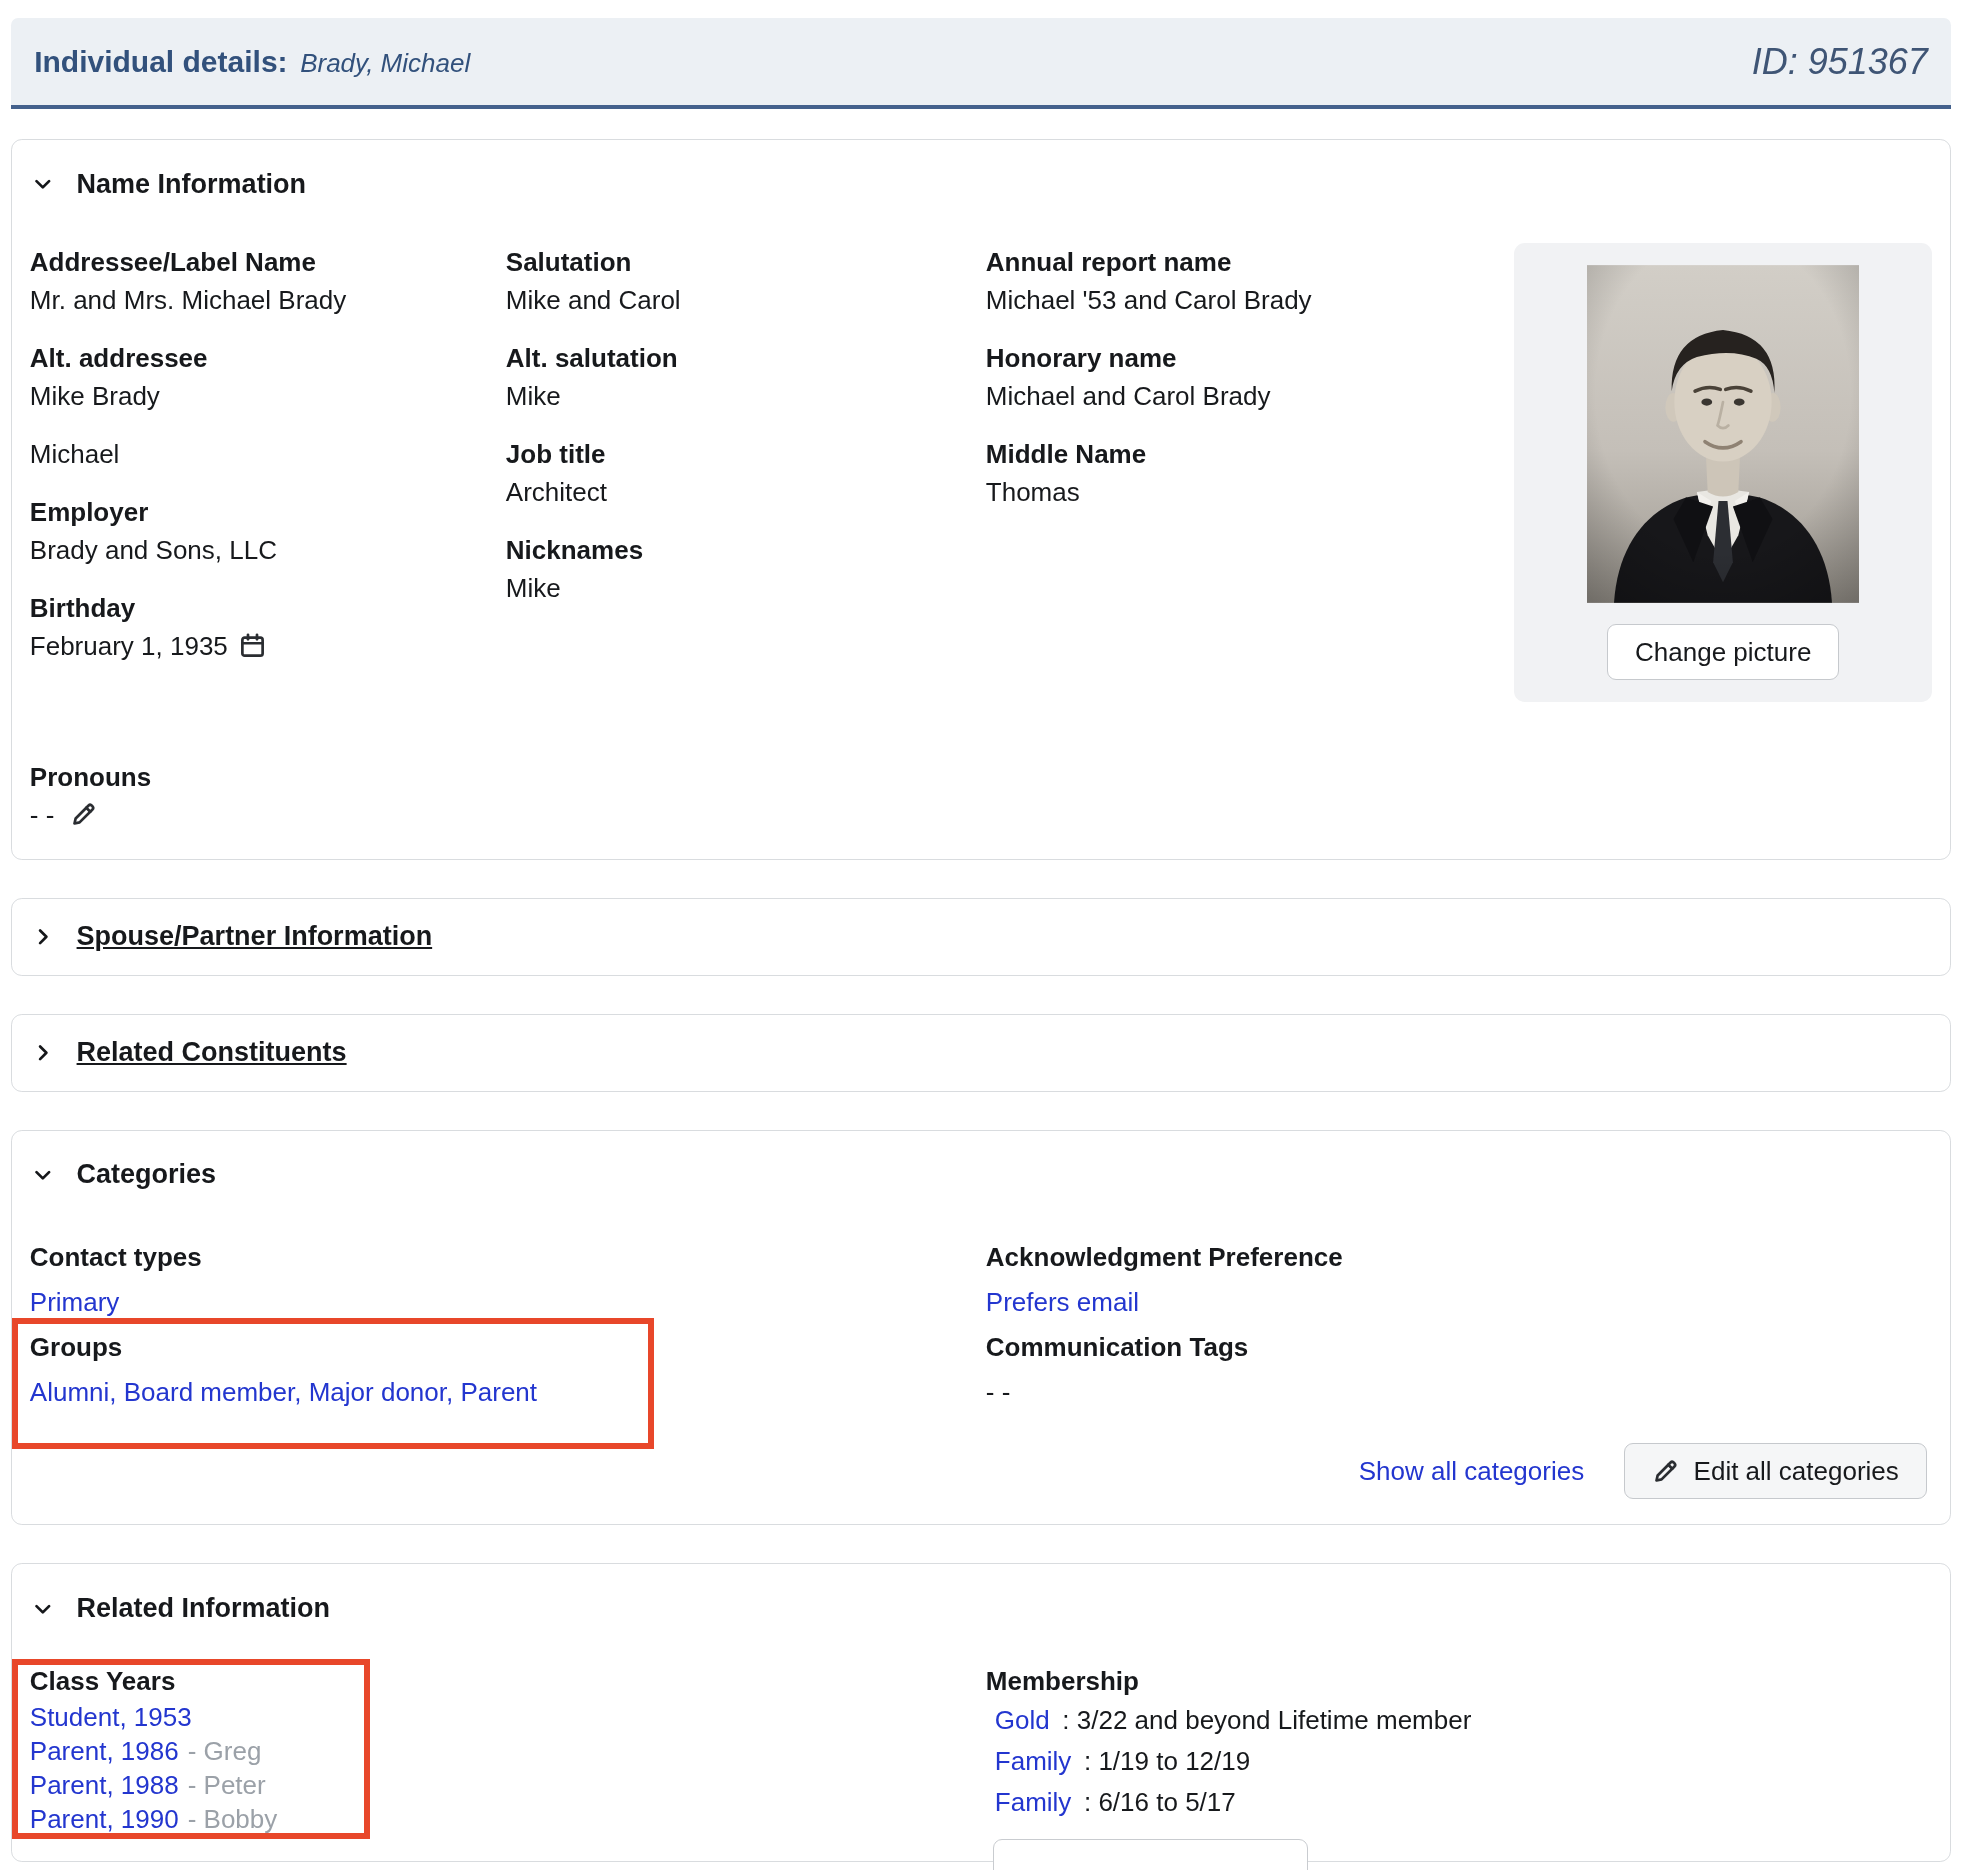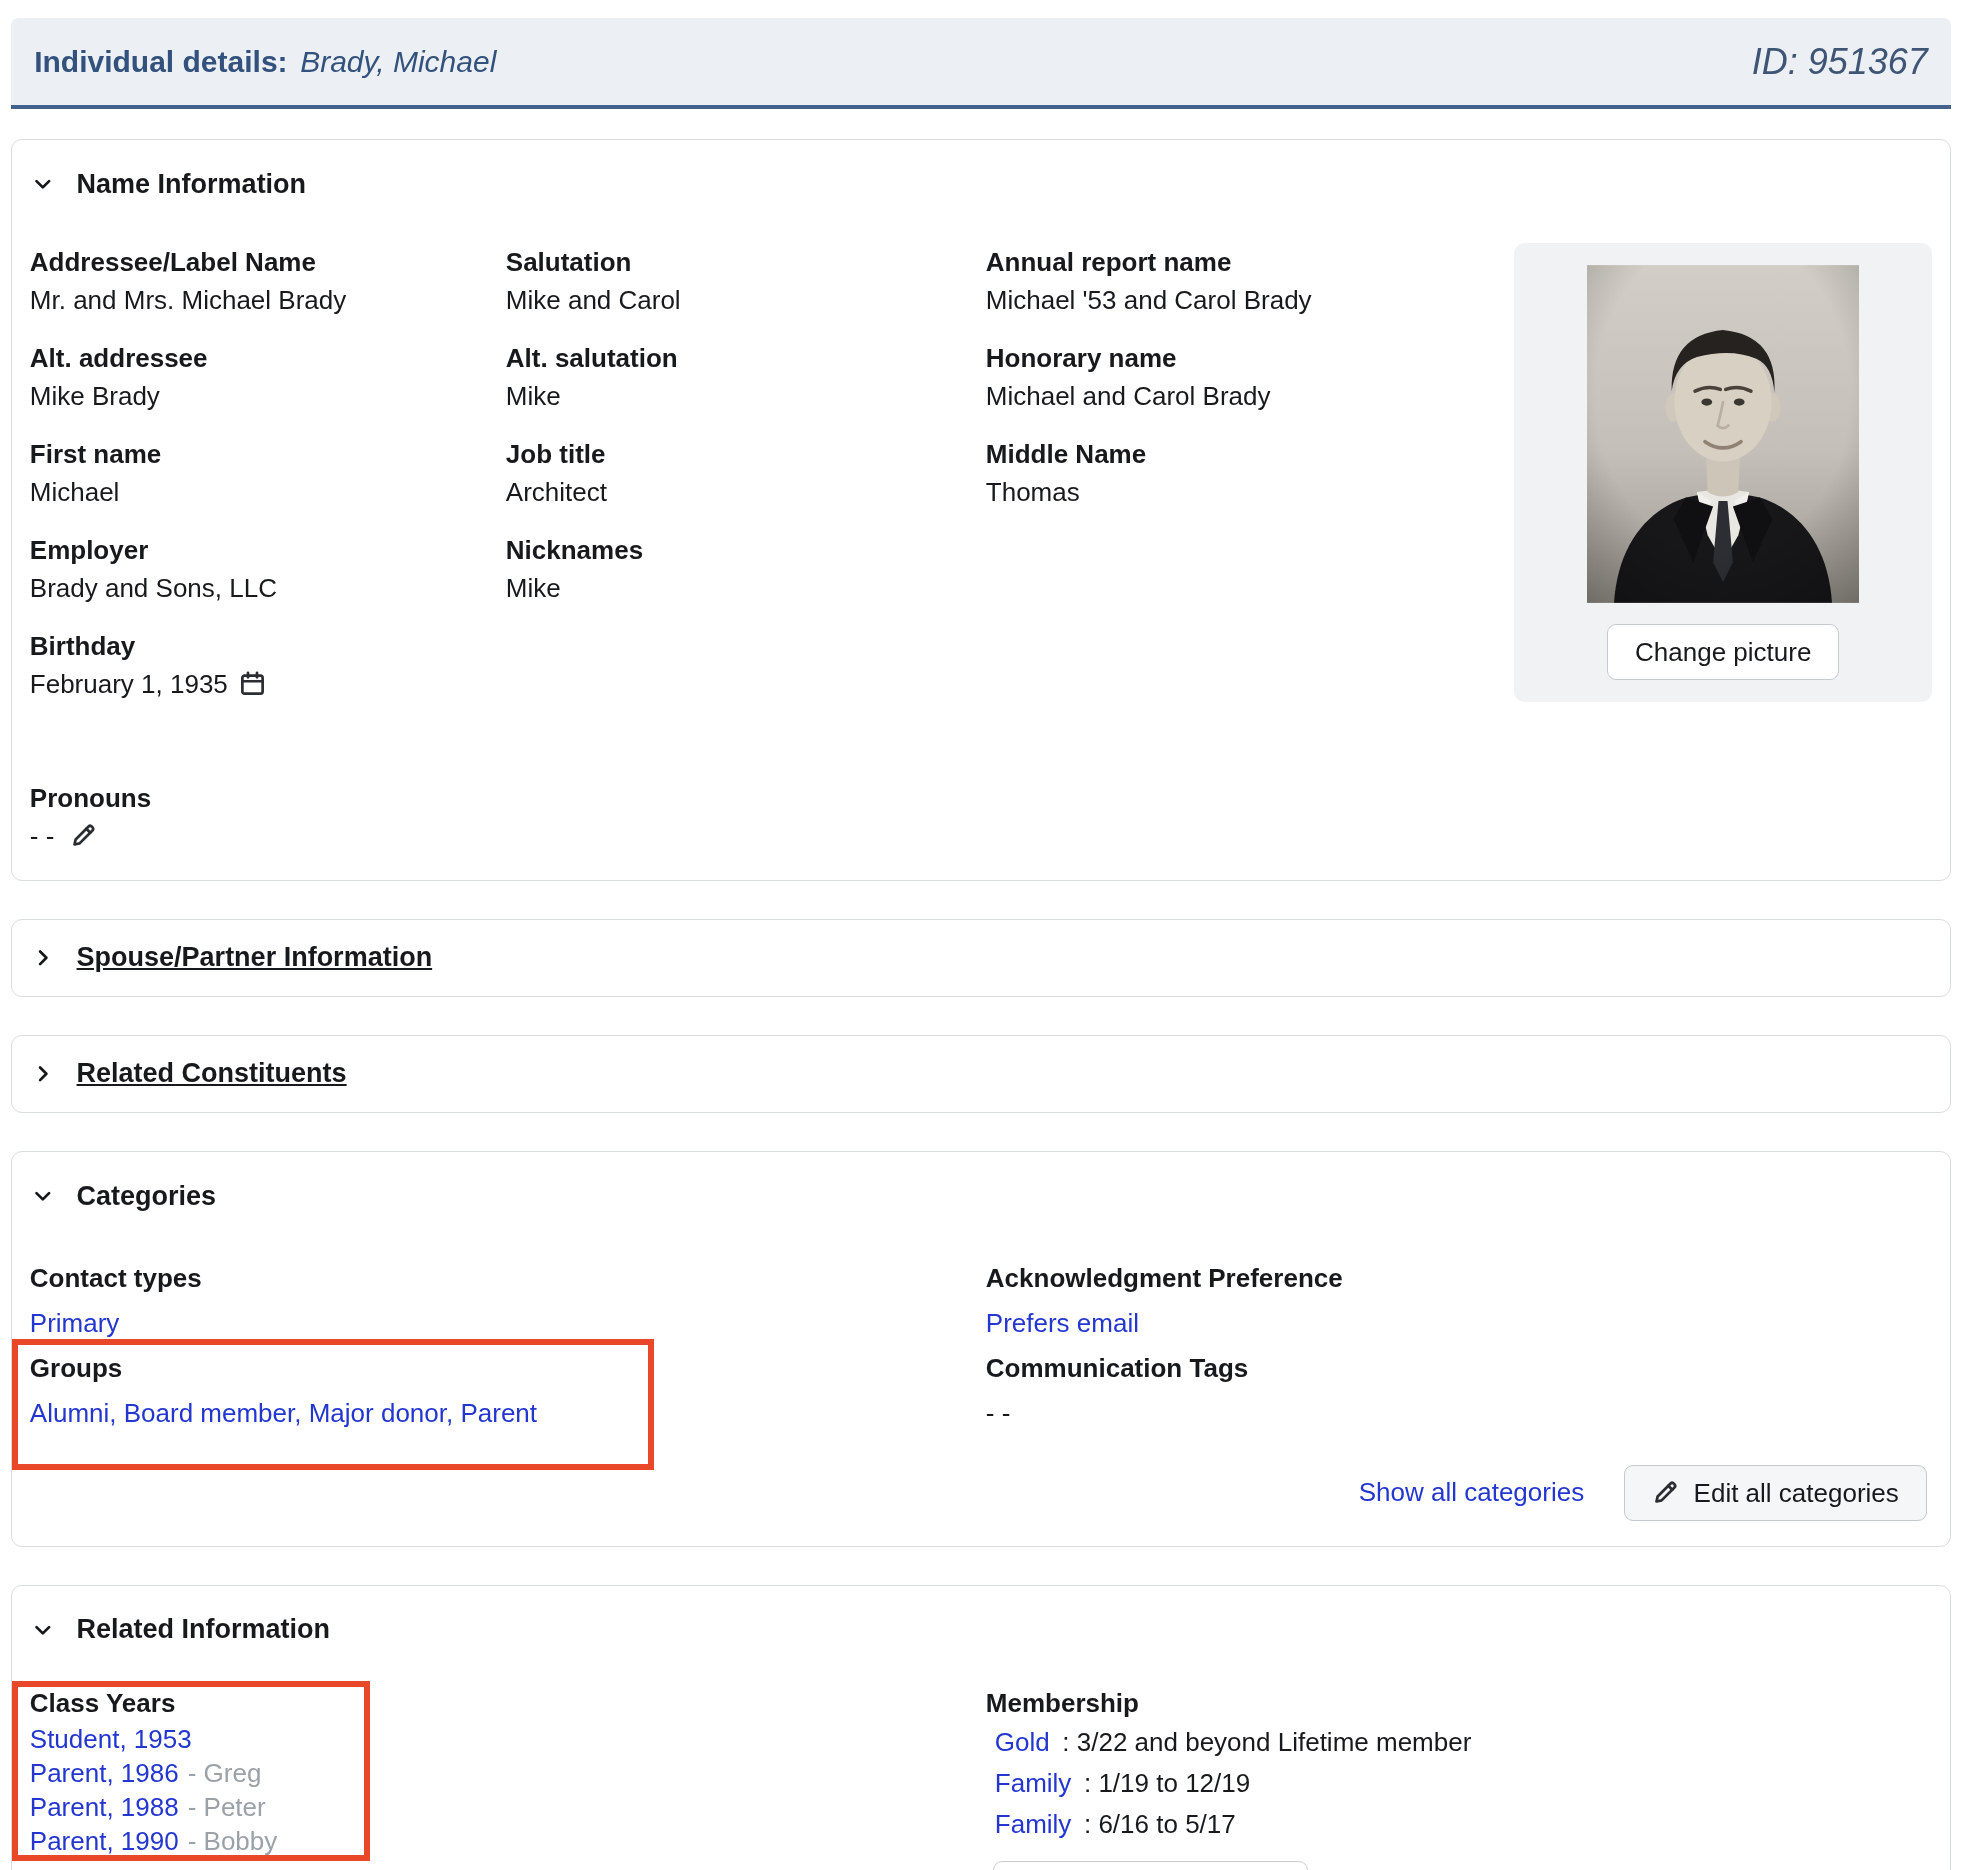--- a/index.html
+++ b/index.html
@@ -13,21 +13,21 @@
     width:1962px;height:1870px;overflow:hidden;background:#fff;color:var(--text);
     font-family:"Liberation Sans",sans-serif;font-size:26px;
   }
   a{cursor:pointer;}
   .top-header{
     margin:18px 10.8px 0;background:var(--header-bg);border-bottom:4.5px solid var(--header-border);
     border-radius:7.2px 7.2px 0 0;padding:22.5px 23.4px;display:flex;align-items:center;justify-content:space-between;
   }
   .header-left{display:flex;gap:12.6px;align-items:baseline;}
   .header-title{font-size:30px;font-weight:700;color:var(--header-text);}
-  .header-name{font-size:30px;font-style:italic;color:var(--header-text);text-align:center;}
+  .header-name{font-size:26px;font-style:italic;color:var(--header-text);text-align:center;}
   .header-id{font-size:36px;font-style:italic;color:#3f5575;}
 
   .card{
     position:relative;margin:38px 10.8px 0;border:1.8px solid var(--card-border);
     border-radius:10.8px;background:#fff;padding:21.6px 18px 25px;
   }
   .card.first{margin-top:30px;}
   .card.collapsed{padding:15.3px 18px;text-decoration:underline;}
   .section-header{display:flex;align-items:center;gap:23.4px;padding:7.2px 1.8px;cursor:pointer;}
   .section-title{font-size:27px;font-weight:700;margin:0;}
@@ -113,21 +113,20 @@
             <span>Mr. and Mrs. Michael Brady</span>
           </div>
       </div>
       <div class="field">
         <div class="label">Alt. addressee</div>
         <div class="value">
             <span>Mike Brady</span>
           </div>
       </div>
       <div class="field">
-        <div class="label">First name</div>
         <div class="value">
             <span>Michael</span>
           </div>
       </div>
       <div class="field">
         <div class="label">Employer</div>
         <div class="value">
             <span>Brady and Sons, LLC</span>
           </div>
       </div>

